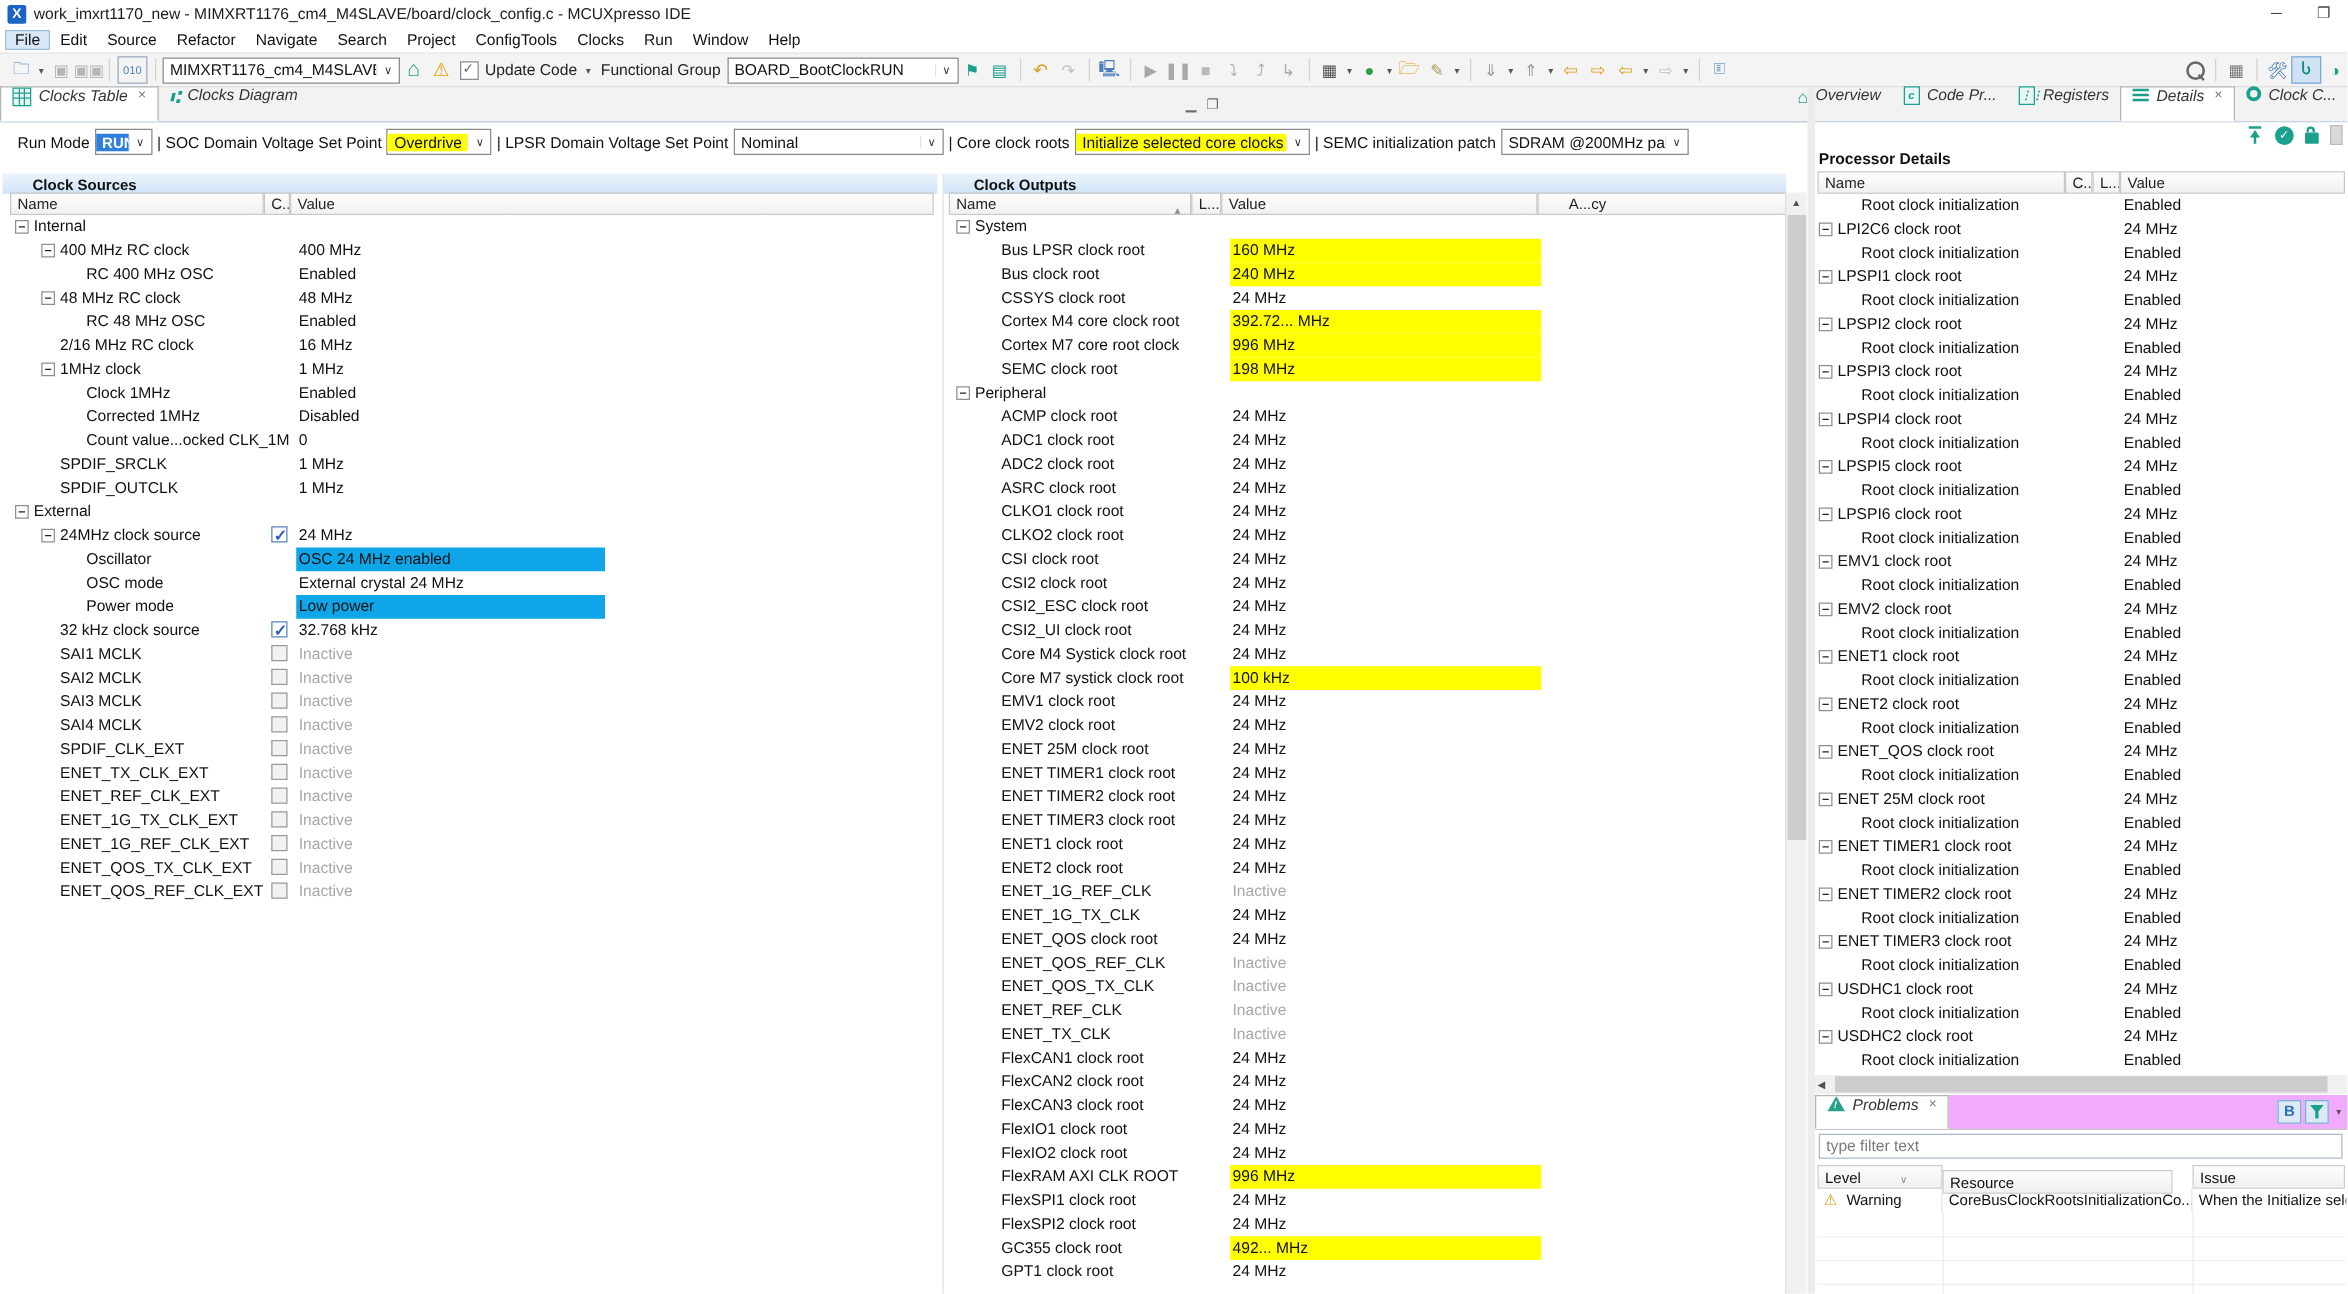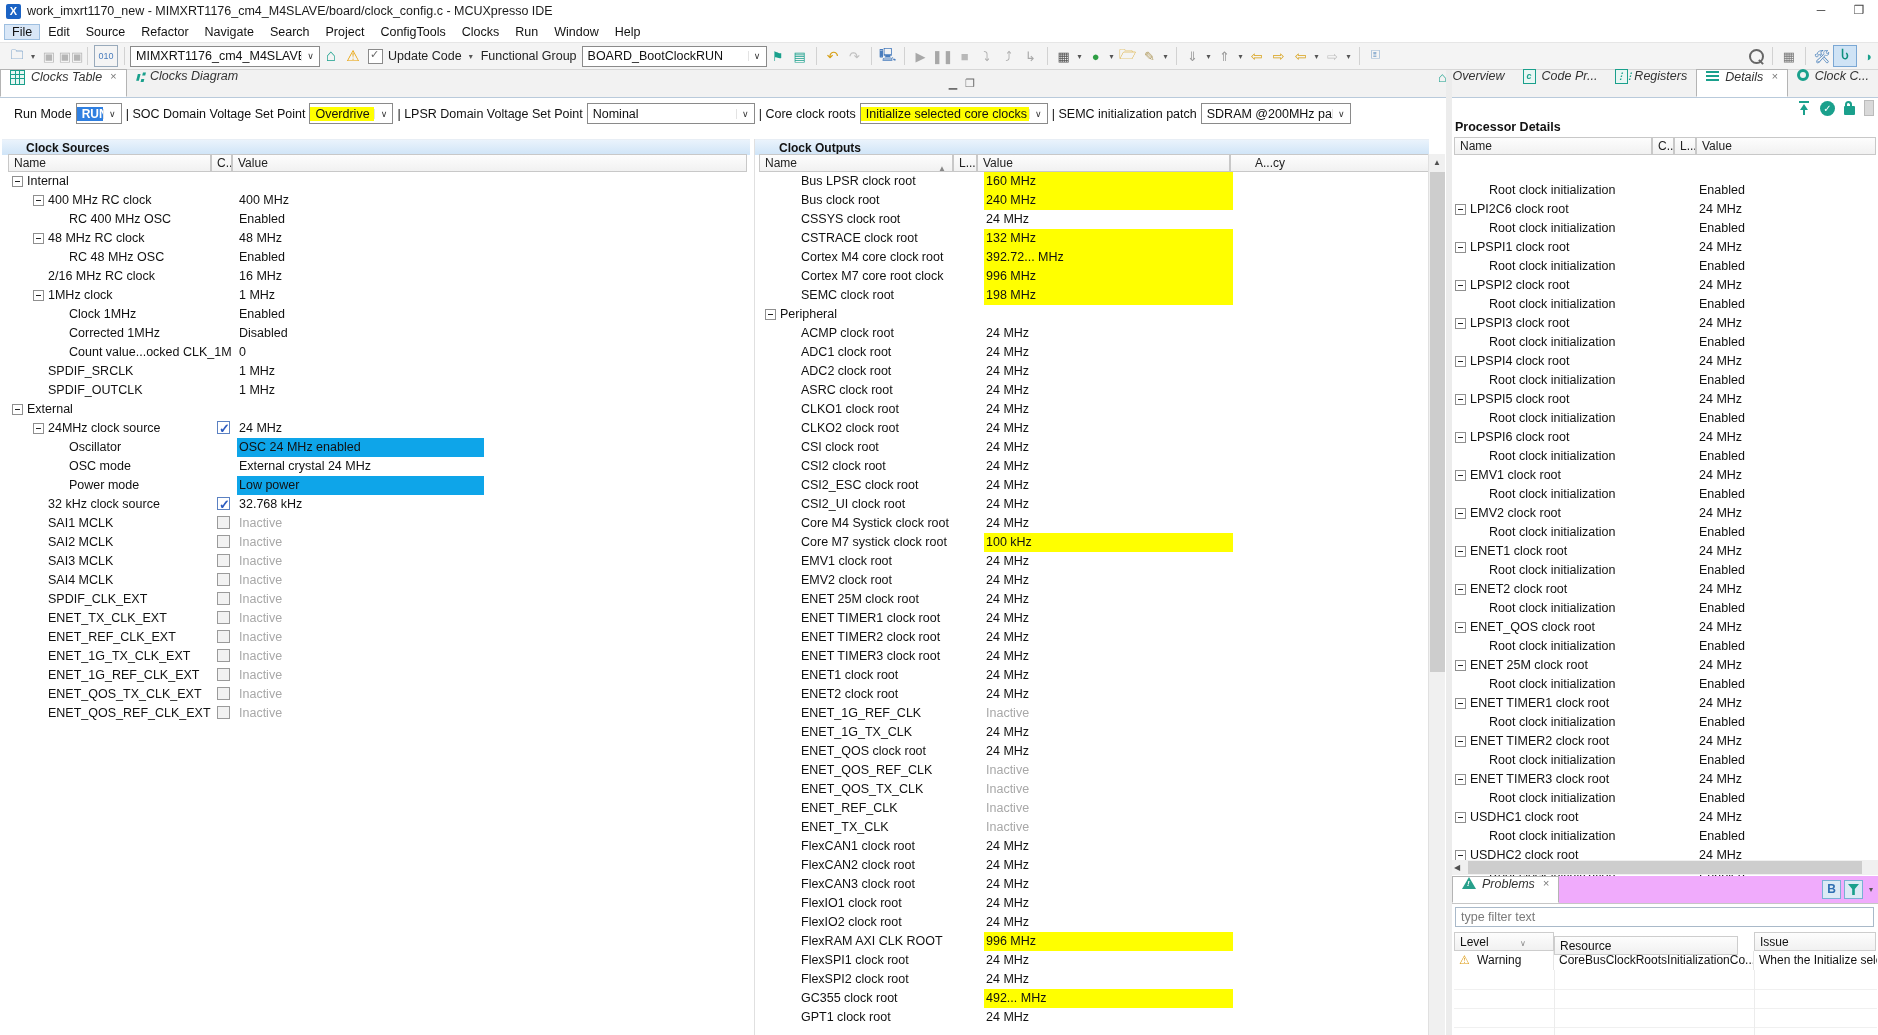--- a/index.html
+++ b/index.html
@@ -588,20 +588,27 @@
   <div class="band" style="left:0;top:0;width:674px;">Clock Outputs</div>
   <div class="hcell" style="left:4px;top:15px;width:194px;">
     <span>Name</span>
     <span class="sortasc">▲</span>
   </div>
   <div class="hcell" style="left:198px;top:15px;width:24px;">L...</div>
   <div class="hcell" style="left:222px;top:15px;width:253px;">Value</div>
   <div class="hcell" style="left:475px;top:15px;width:199px;padding-left:24px;">A...cy</div>
   <div class="rows" style="left:0;top:33px;width:674px;height:863px;">
 
+      <div class="row ind0">
+        <span class="lead">
+          <span class="tw"></span>
+          <span>System</span>
+        </span>
+        <span class="val"></span>
+      </div>
 
       <div class="row ind1">
         <span class="lead">
           <span class="tw off"></span>
           <span>Bus LPSR clock root</span>
         </span>
         <span class="val hl">160 MHz</span>
       </div>
 
       <div class="row ind1">
@@ -613,27 +620,20 @@
       </div>
 
       <div class="row ind1">
         <span class="lead">
           <span class="tw off"></span>
           <span>CSSYS clock root</span>
         </span>
         <span class="val">24 MHz</span>
       </div>
 
-      <div class="row ind1">
-        <span class="lead">
-          <span class="tw off"></span>
-          <span>CSTRACE clock root</span>
-        </span>
-        <span class="val hl">132 MHz</span>
-      </div>
 
       <div class="row ind1">
         <span class="lead">
           <span class="tw off"></span>
           <span>Cortex M4 core clock root</span>
         </span>
         <span class="val hl">392.72... MHz</span>
       </div>
 
       <div class="row ind1">
@@ -972,21 +972,21 @@
       </span>
     <span class="ic-okcircle">✓</span>
     <span class="ic-lock"></span>
     <span class="ic-clip"></span>
   </div>
   <div class="pdtitle">Processor Details</div>
   <div class="hcell" style="left:2px;top:39px;width:198px;">Name</div>
   <div class="hcell" style="left:200px;top:39px;width:22px;">C...</div>
   <div class="hcell" style="left:222px;top:39px;width:22px;">L...</div>
   <div class="hcell" style="left:244px;top:39px;width:180px;">Value</div>
-  <div class="rows" style="left:0;top:57px;width:338px;height:705px;margin-top:26px;">
+  <div class="rows" style="left:0;top:57px;width:338px;height:705px;">
 
       <div class="row ind1">
         <span class="lead">
           <span class="tw off"></span>
           <span>Root clock initialization</span>
         </span>
         <span class="val">Enabled</span>
       </div>
 
       <div class="row ind0">

